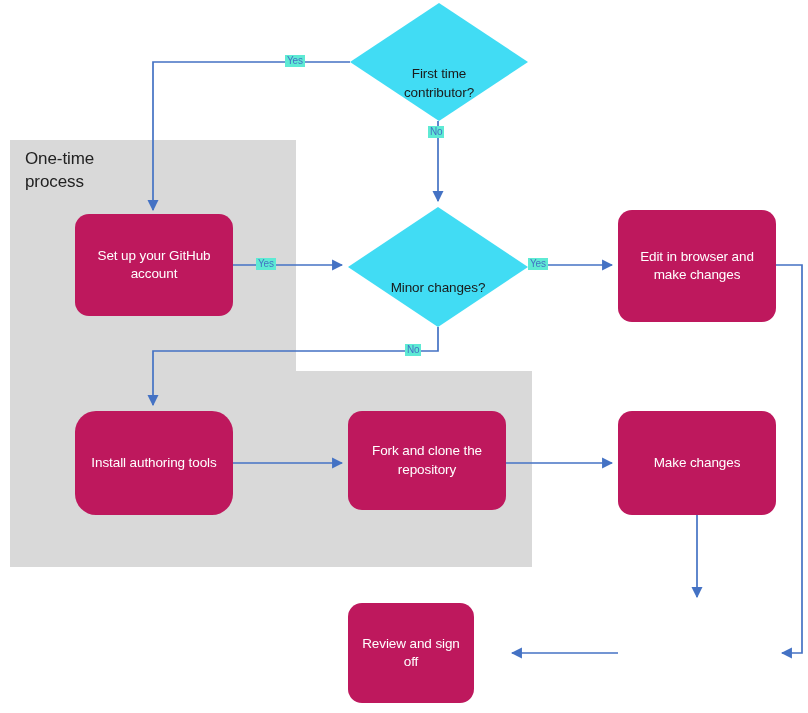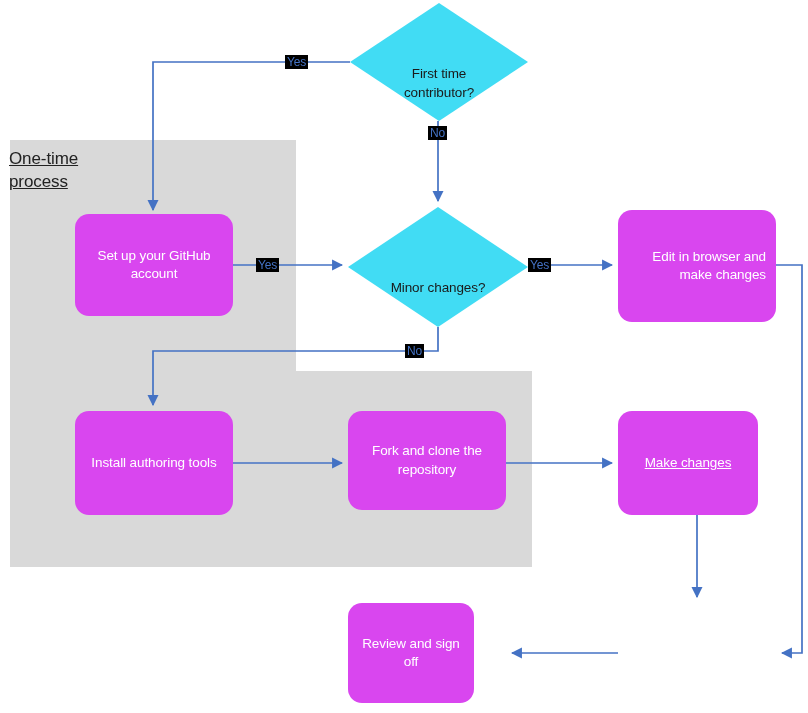--- a/index.html
+++ b/index.html
@@ -25,21 +25,21 @@
     position: absolute;
     color: #222222;
     font-size: 17px;
     line-height: 1.38;
     letter-spacing: -0.1px;
     white-space: pre-line;
   }
   .node {
     position: absolute;
     box-sizing: border-box;
-    background: #d946ef;
+    background: #be185d;
     border-radius: 14px;
     color: #ffffff;
     font-size: 13.5px;
     line-height: 1.35;
     display: flex;
     align-items: center;
     justify-content: center;
     text-align: center;
     padding: 4px 10px;
     letter-spacing: -0.1px;
@@ -71,37 +71,37 @@
     left: 0;
     top: 0;
     width: 808px;
     height: 713px;
     overflow: visible;
     pointer-events: none;
   }
   .edge-label {
     position: absolute;
     color: #4472c4;
-    font-size: 12px;
+    font-size: 10px;
     line-height: 1;
-    background: #000000;
+    background: #5eead4;
     padding: 1px 2px;
     white-space: nowrap;
     letter-spacing: -0.2px;
   }
 </style>
 </head>
 <body>
 
 <div id="canvas">
 
   <div class="group-shade" style="left:10px; top:140px; width:286px; height:232px;"></div>
   <div class="group-shade" style="left:10px; top:371px; width:522px; height:196px;"></div>
 
-  <div class="group-label" style="left:9px; top:147px; width:160px;text-decoration:underline;">One-time
+  <div class="group-label" style="left:25px; top:147px; width:160px;">One-time
 process</div>
 
   <svg class="edge-svg" viewBox="0 0 808 713" xmlns="http://www.w3.org/2000/svg">
     <defs>
       <marker id="arrow" viewBox="0 0 10 10" refX="9" refY="5" markerWidth="6.5" markerHeight="6.5" orient="auto-start-reverse">
         <path d="M 0 0 L 10 5 L 0 10 z" fill="#4472C4"></path>
       </marker>
     </defs>
 
     <path d="M 350 62 L 153 62 L 153 210" fill="none" stroke="#4472C4" stroke-width="1.7" marker-end="url(#arrow)"></path>
@@ -137,24 +137,24 @@
 contributor?</span>
   </div>
 
   <div class="decision" style="left:348px; top:207px; width:180px; height:120px;">
     <span class="diamond-shape"></span>
     <span class="decision-text">Minor changes?</span>
   </div>
 
   <div class="node" style="left:75px; top:214px; width:158px; height:102px;">Set up your GitHub account</div>
 
-  <div class="node" style="left:618px; top:210px; width:158px; height:112px;text-align:right;">Edit in browser and make changes</div>
+  <div class="node" style="left:618px; top:210px; width:158px; height:112px;">Edit in browser and make changes</div>
 
-  <div class="node" style="left:75px; top:411px; width:158px; height:104px;">Install authoring tools</div>
+  <div class="node" style="left:75px; top:411px; width:158px; height:104px;border-radius:21px;">Install authoring tools</div>
 
   <div class="node" style="left:348px; top:411px; width:158px; height:99px;">Fork and clone the repository</div>
 
-  <div class="node" style="left:618px; top:411px; width:140px; height:104px;text-decoration:underline;">Make changes</div>
+  <div class="node" style="left:618px; top:411px; width:158px; height:104px;">Make changes</div>
 
 
   <div class="node" style="left:348px; top:603px; width:126px; height:100px;">Review and sign off</div>
 
 </div>
 
 </body></html>

